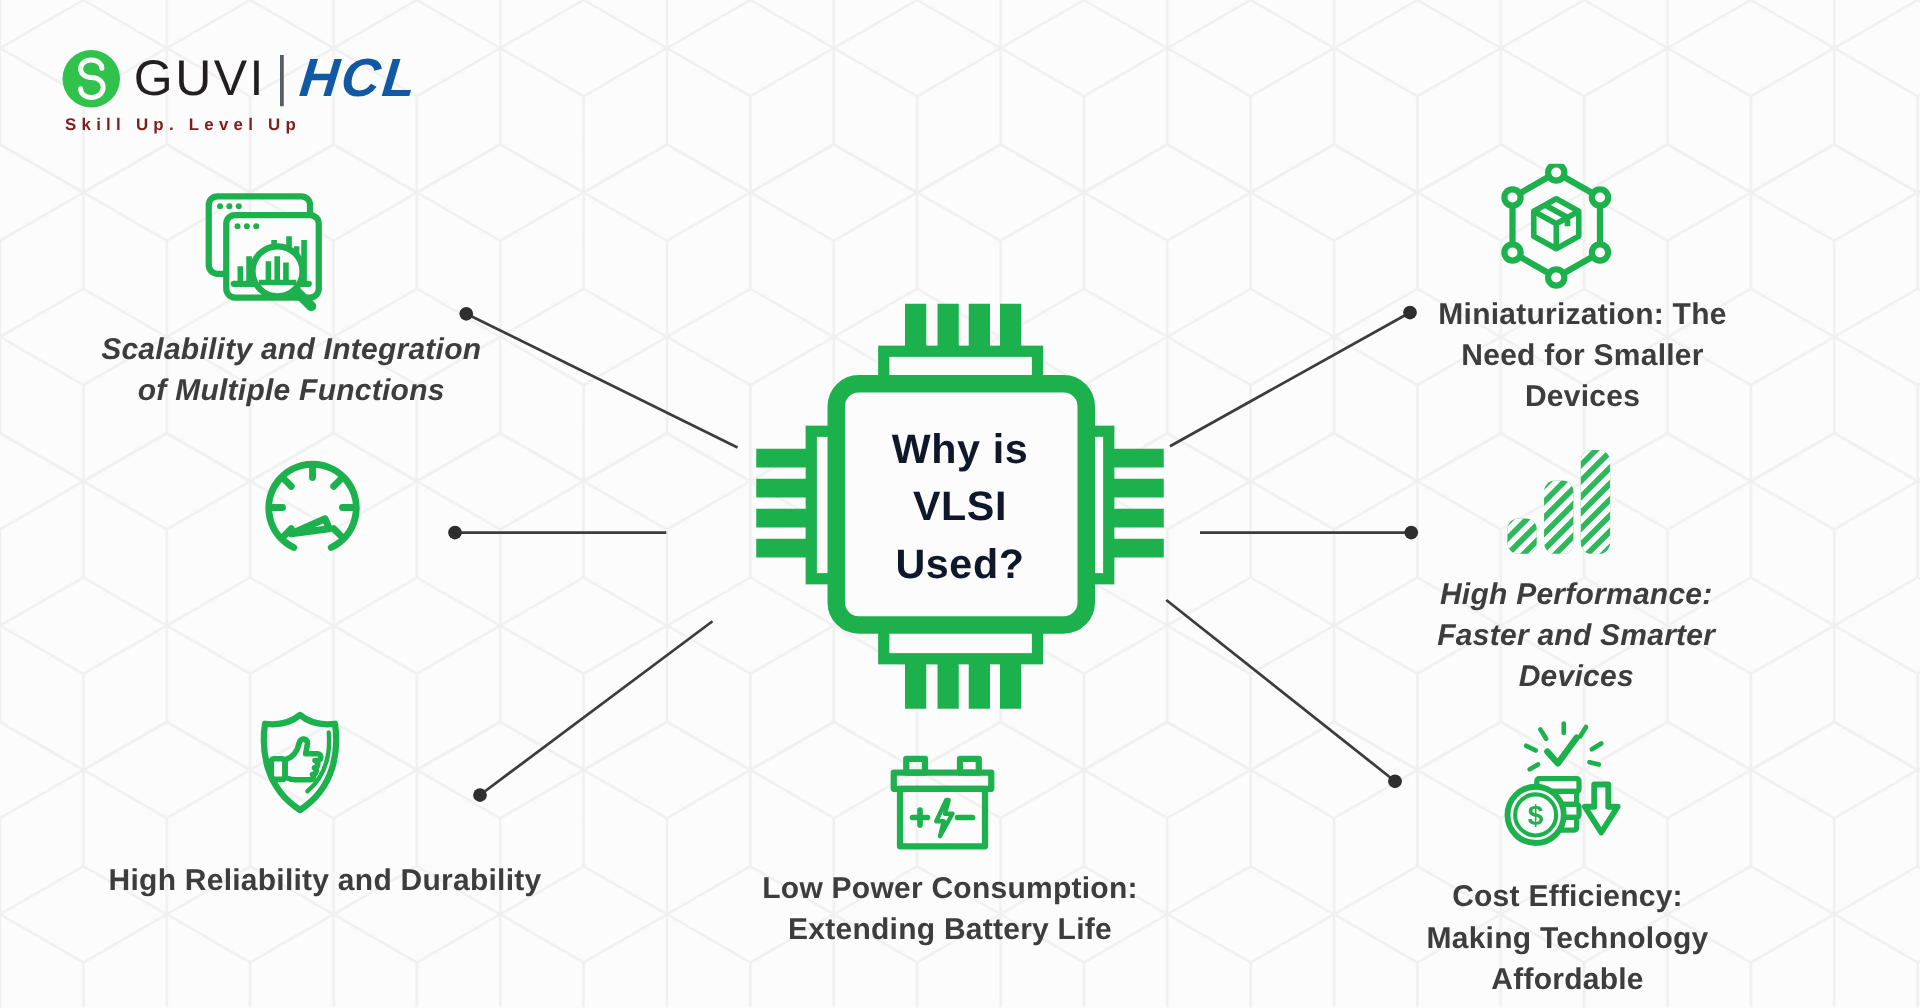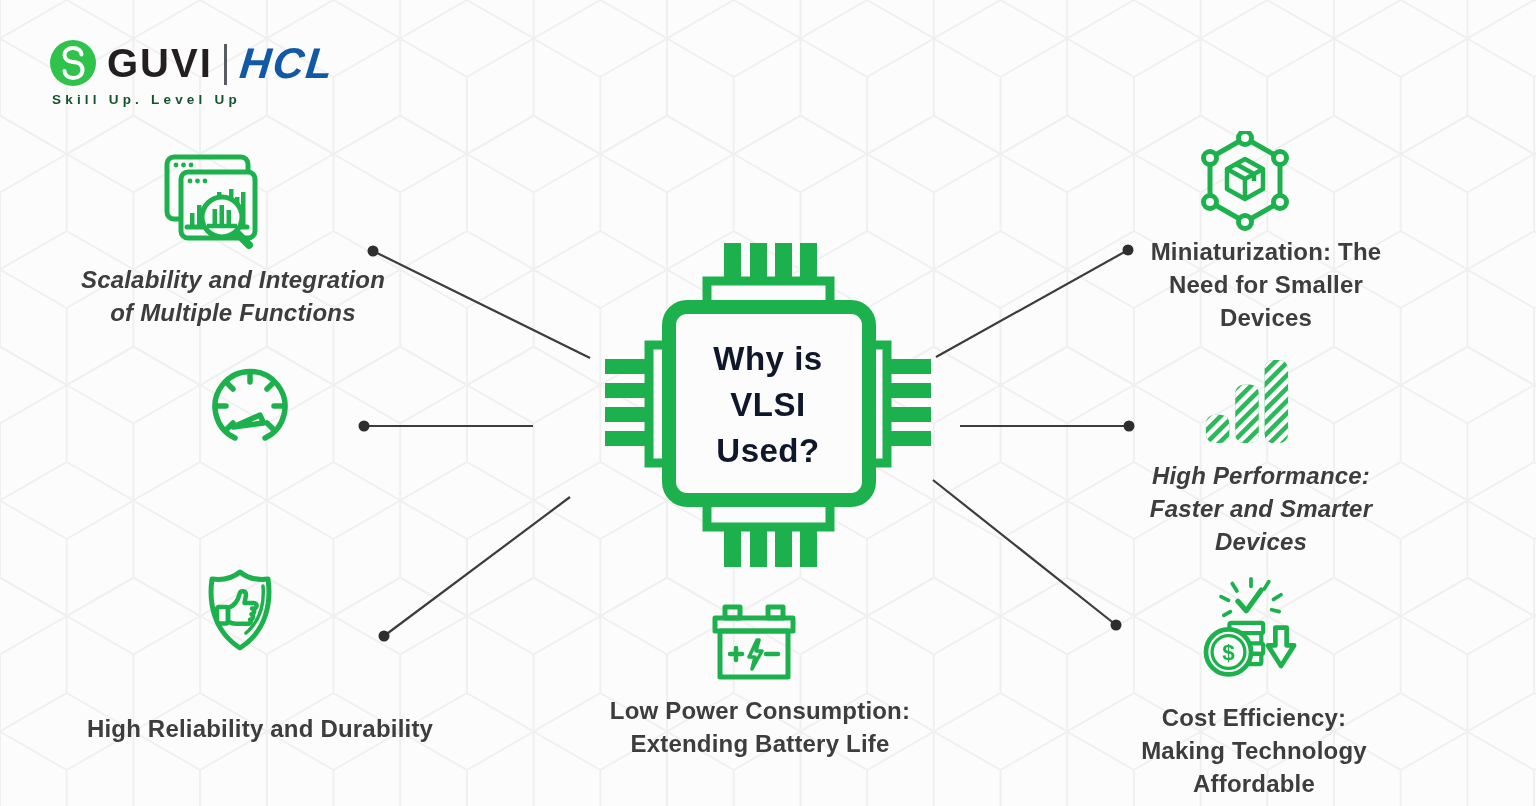--- a/index.html
+++ b/index.html
@@ -4,24 +4,24 @@
 <style>
   html,body{margin:0;padding:0;}
   body{
     width:1536px;height:806px;position:relative;overflow:hidden;
     background:#fcfcfc;font-family:"Liberation Sans",sans-serif;
   }
   .layer{position:absolute;left:0;top:0;width:1536px;height:806px;}
   
   .logo{position:absolute;left:50px;top:38px;width:420px;height:70px;}
   .logo-circle{position:absolute;left:0;top:2px;width:46px;height:46px;border-radius:50%;background:#2fc34b;}
-  .logo-brand{position:absolute;left:57px;top:1px;font-size:40px;font-weight:700;letter-spacing:2px;color:#231f20;line-height:48px;}
+  .logo-brand{position:absolute;left:57px;top:1px;font-size:40px;font-weight:400;letter-spacing:2px;color:#231f20;line-height:48px;}
   .logo-sep{position:absolute;left:174px;top:6px;width:3px;height:41px;background:#565c63;}
   .logo-partner{position:absolute;left:190px;top:0px;font-size:43px;font-weight:700;font-style:italic;letter-spacing:2px;color:#1159a4;line-height:50px;transform:skewX(-6deg);}
-  .logo-tagline{position:absolute;left:2px;top:54px;font-size:13.5px;font-weight:700;letter-spacing:4.2px;color:#14532d;white-space:nowrap;}
+  .logo-tagline{position:absolute;left:2px;top:54px;font-size:13.5px;font-weight:700;letter-spacing:4.2px;color:#7f1d1d;white-space:nowrap;}
   
   .item{position:absolute;display:flex;flex-direction:column;align-items:center;}
   .item .label{
     font-size:24px;font-weight:700;line-height:33px;color:#3d3d3d;
     text-align:center;white-space:pre-line;margin-top:12px;letter-spacing:.2px;
   }
   .chip-title{
     position:absolute;left:618px;top:336px;width:300px;text-align:center;
     font-size:33px;line-height:46px;font-weight:700;color:#0f172a;
     white-space:pre-line;letter-spacing:.5px;
@@ -168,21 +168,21 @@
       <line x1="45" y1="18" x2="45" y2="9"></line>
       <line x1="62" y1="25" x2="68.3" y2="18.7"></line>
       <line x1="69" y1="42" x2="78" y2="42"></line>
       <line x1="28" y1="59" x2="21.7" y2="65.3"></line>
       <line x1="62" y1="59" x2="68.3" y2="65.3"></line>
       <path d="M28 63 L55 51 L58.5 59 Z" stroke-linejoin="round"></path>
     </g>
   </svg>
 </div>
 
-<div class="item" style="left:48px;top:564px;width:424px;gap:24px;">
+<div class="item" style="left:48px;top:564px;width:424px;">
   <svg width="92" height="96" viewBox="0 0 92 96" style="transform:translateX(-20px);">
     <g fill="none" stroke="#1db14e" stroke-linecap="round" stroke-linejoin="round">
       <path stroke-width="5" d="M46 8 C52 13 62 16.5 74 15 C77 36 74 66 46 84 C18 66 15 36 18 15 C30 16.5 40 13 46 8 Z"></path>
       <path stroke-width="3.5" d="M69 22 C70.5 40 66 57 52 69"></path>
       <rect x="23" y="43" width="11" height="16.5" rx="2" stroke-width="4.5"></rect>
       <path stroke-width="4.5" d="M34 44 C40 42 44 37 45.5 30 C46.5 26 52 26.5 52 31 L50.5 39 L60 39 C63.5 39 63.5 44.5 60 44.5 L58 44.5 C61.2 45.2 60.8 50 57.5 50.3 C60 51.5 59 55.5 56 55.7 C57.8 57 56.5 59.8 54 59.8 L42 59.8 C39 59.8 36 58.6 34 57.5 Z"></path>
     </g>
   </svg>
   <div class="label" style="margin-top:28px;">High Reliability and Durability</div>
 </div>

